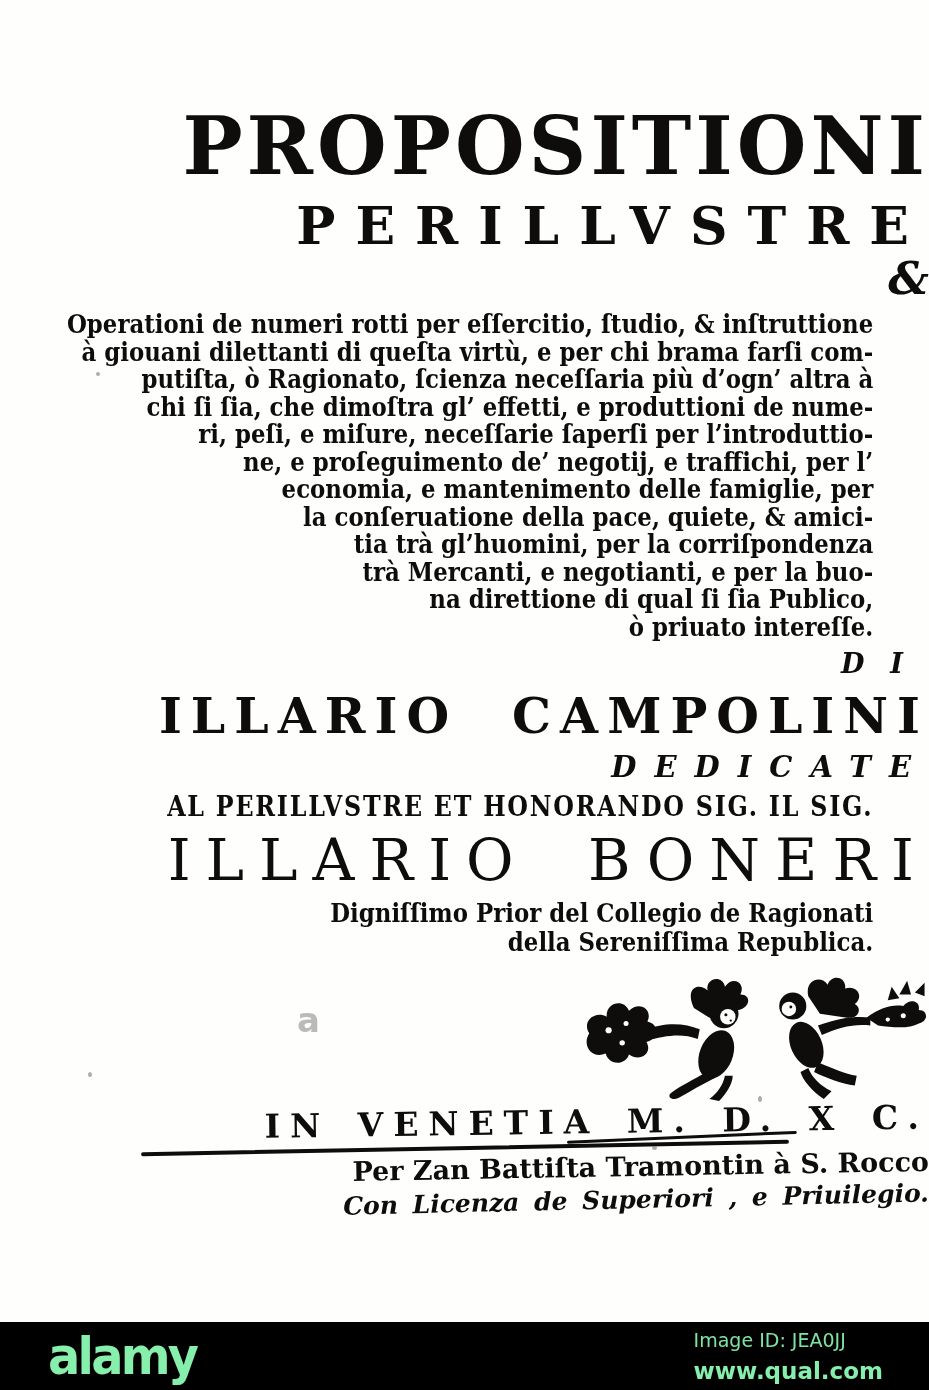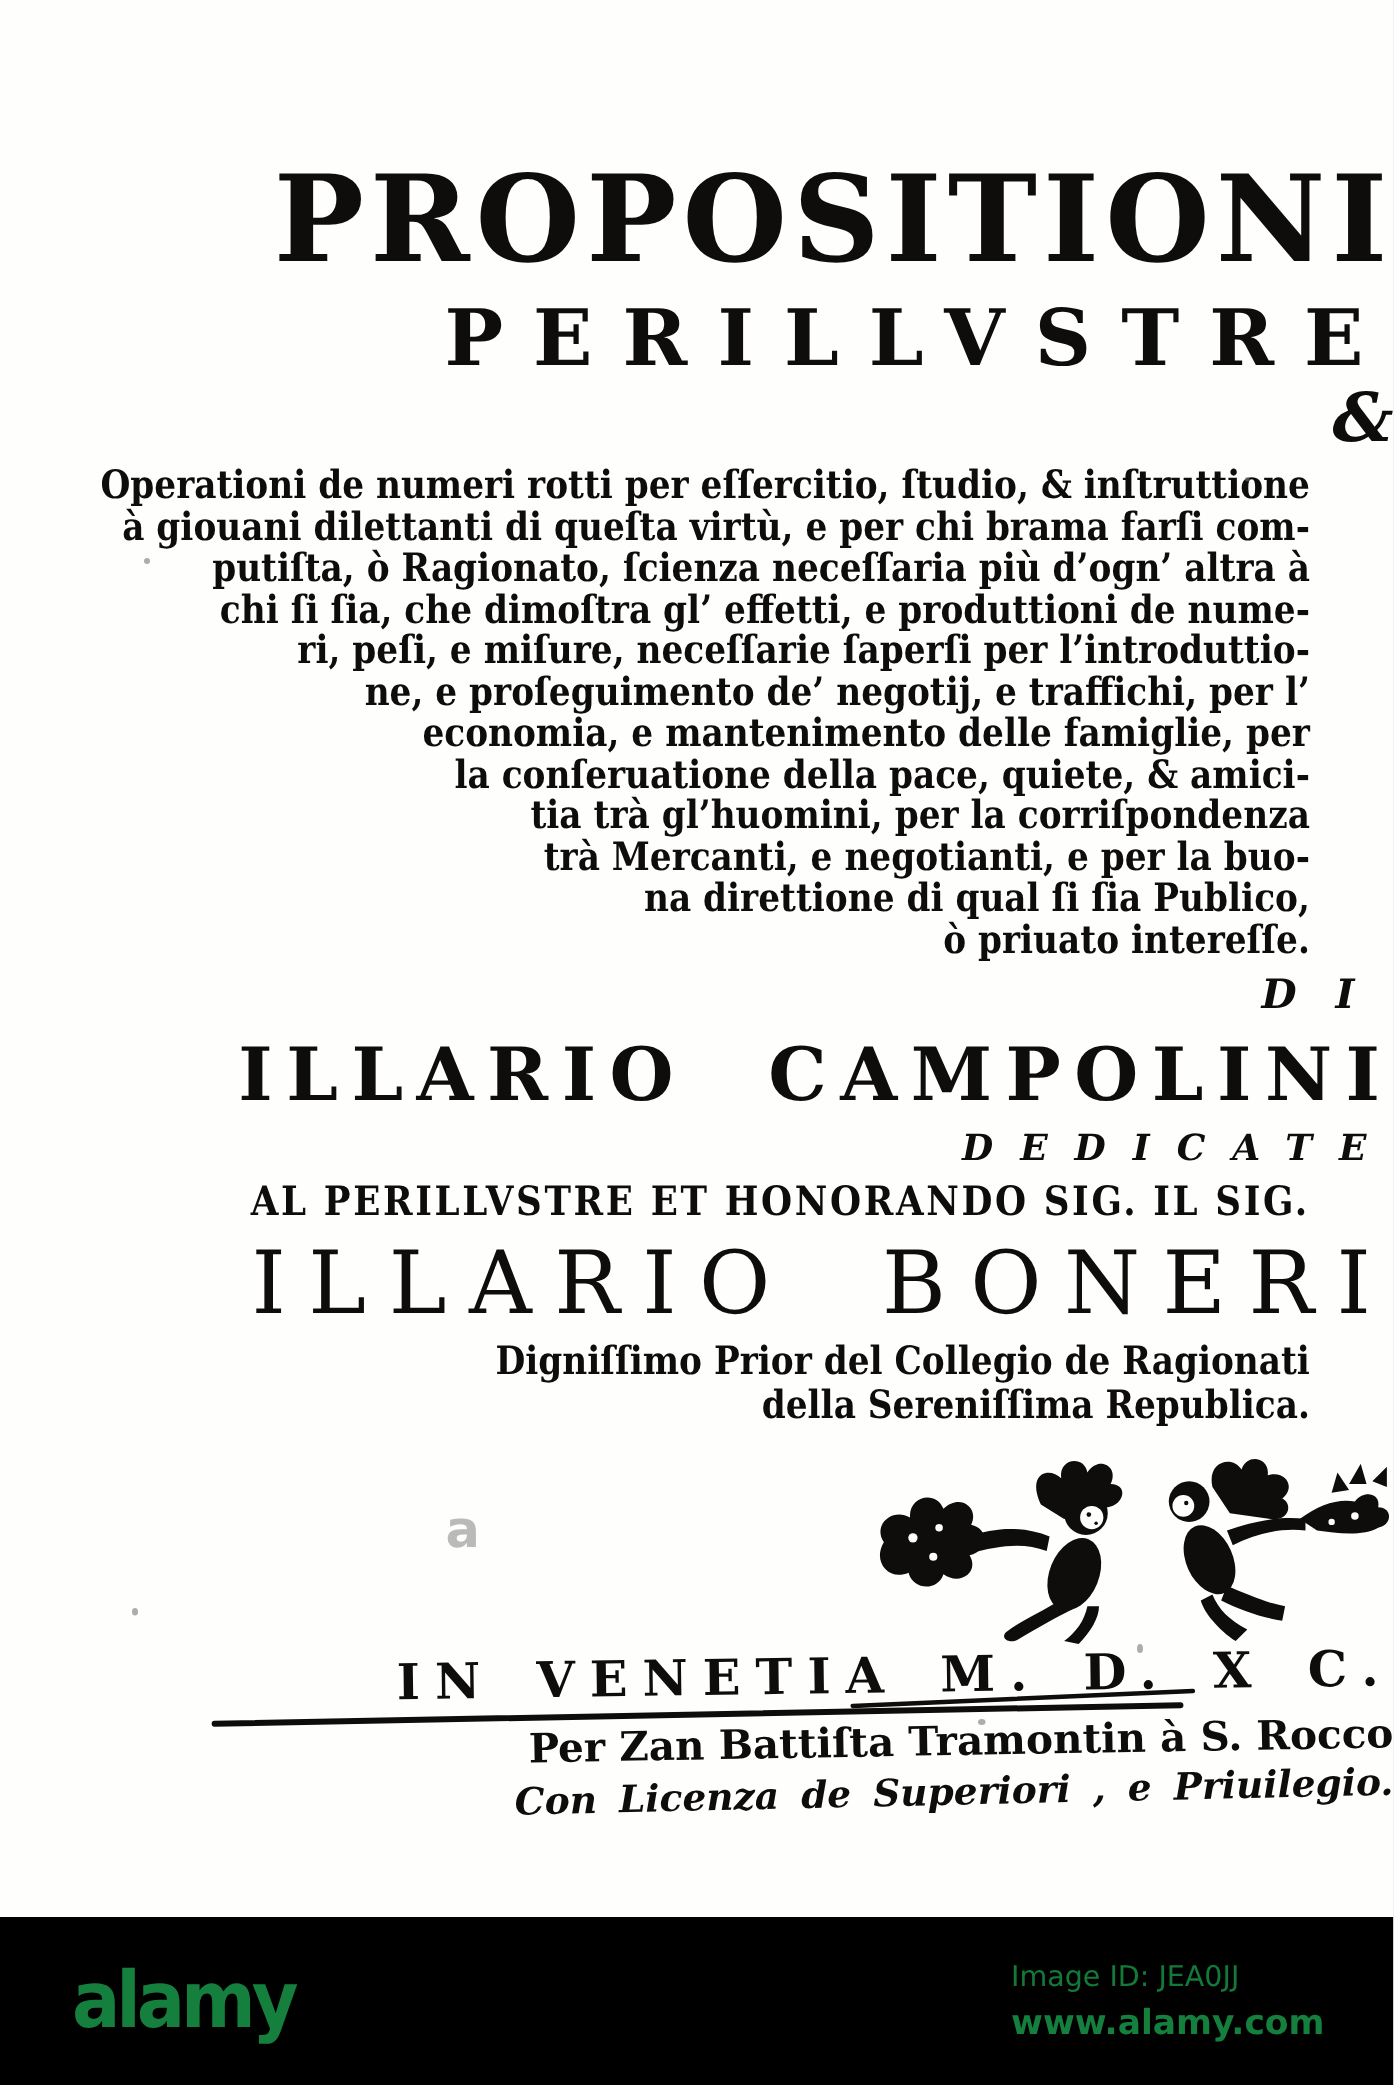--- a/index.html
+++ b/index.html
@@ -21,21 +21,21 @@
   }
   .ampersand{margin-top:4px;font-size:45px;line-height:1;font-style:italic;font-weight:600;}
 
   .longdesc{margin-top:10px;font-size:26px;line-height:27.5px;font-weight:600;}
   .longdesc div{white-space:nowrap;}
 
   .di{margin-top:9px;font-size:27px;line-height:1;font-style:italic;font-weight:bold;
       letter-spacing:26px;text-indent:26px;}
   .author{margin-top:15px;font-size:49px;line-height:1;font-weight:bold;
       letter-spacing:9px;word-spacing:28px;white-space:nowrap;}
-  .dedicate{margin-top:12px;font-size:24px;line-height:1;font-style:italic;font-weight:600;
+  .dedicate{margin-top:12px;font-size:29px;line-height:1;font-style:italic;font-weight:600;
       letter-spacing:18px;padding-left:40px;}
   .perillustre{margin-top:11px;font-size:27px;line-height:1;font-weight:600;letter-spacing:2px;white-space:nowrap;}
   .dedicatee{margin-top:11px;font-size:58px;line-height:1;font-weight:normal;
       letter-spacing:15px;word-spacing:26px;white-space:nowrap;}
   .prior{margin-top:10px;font-size:26px;line-height:29px;font-weight:600;}
 
   .ornament-wrap{margin-top:18px;height:128px;}
   .venetia{margin-top:4px;font-size:33px;line-height:1;font-weight:bold;
       letter-spacing:10px;word-spacing:6px;white-space:nowrap;
       transform:rotate(-0.8deg);}
@@ -45,21 +45,21 @@
       transform:rotate(-1.4deg);border-radius:2px;}
   .printer{margin-top:5px;font-size:27px;line-height:1;font-weight:600;transform:rotate(-1deg);white-space:nowrap;}
   .license{margin-top:8px;font-size:25px;line-height:1;font-style:italic;font-weight:600;
       word-spacing:6px;transform:rotate(-1.3deg);white-space:nowrap;}
 
   .wm-frag{position:absolute;left:297px;top:1000px;font-family:"DejaVu Sans",sans-serif;
       font-weight:bold;font-size:34px;color:rgba(140,140,140,0.6);}
   .speck{position:absolute;background:#777;border-radius:50%;opacity:.6;}
 
   .alamy-bar{
-    position:absolute;left:0;right:0;bottom:0;height:112px;background:#000;color:#15803d;
+    position:absolute;left:0;right:0;bottom:0;height:68px;background:#000;color:#86efac;
     display:flex;align-items:center;justify-content:space-between;
     padding:0 46px 0 48px;box-sizing:border-box;
     font-family:"DejaVu Sans","Liberation Sans",sans-serif;
   }
   .alamy-logo{font-size:52px;font-weight:bold;letter-spacing:-3px;
       transform:scaleX(0.92);transform-origin:left center;line-height:1;}
   .alamy-right{}
   .alamy-id{font-size:19px;font-weight:400;opacity:.95;}
   .alamy-url{font-size:23px;font-weight:bold;margin-top:7px;}
 </style>
@@ -157,16 +157,16 @@
   <div class="speck" style="left:96px;top:372px;width:4px;height:4px;"></div>
   <div class="speck" style="left:830px;top:318px;width:3px;height:3px;"></div>
   <div class="speck" style="left:88px;top:1072px;width:4px;height:5px;"></div>
   <div class="speck" style="left:758px;top:1096px;width:4px;height:6px;"></div>
   <div class="speck" style="left:652px;top:1146px;width:5px;height:4px;"></div>
 
   <div class="alamy-bar">
     <div class="alamy-logo">alamy</div>
     <div class="alamy-right">
       <div class="alamy-id">Image ID: JEA0JJ</div>
-      <div class="alamy-url">www.alamy.com</div>
+      <div class="alamy-url">www.qual.com</div>
     </div>
   </div>
 </div>
 
 </body></html>

